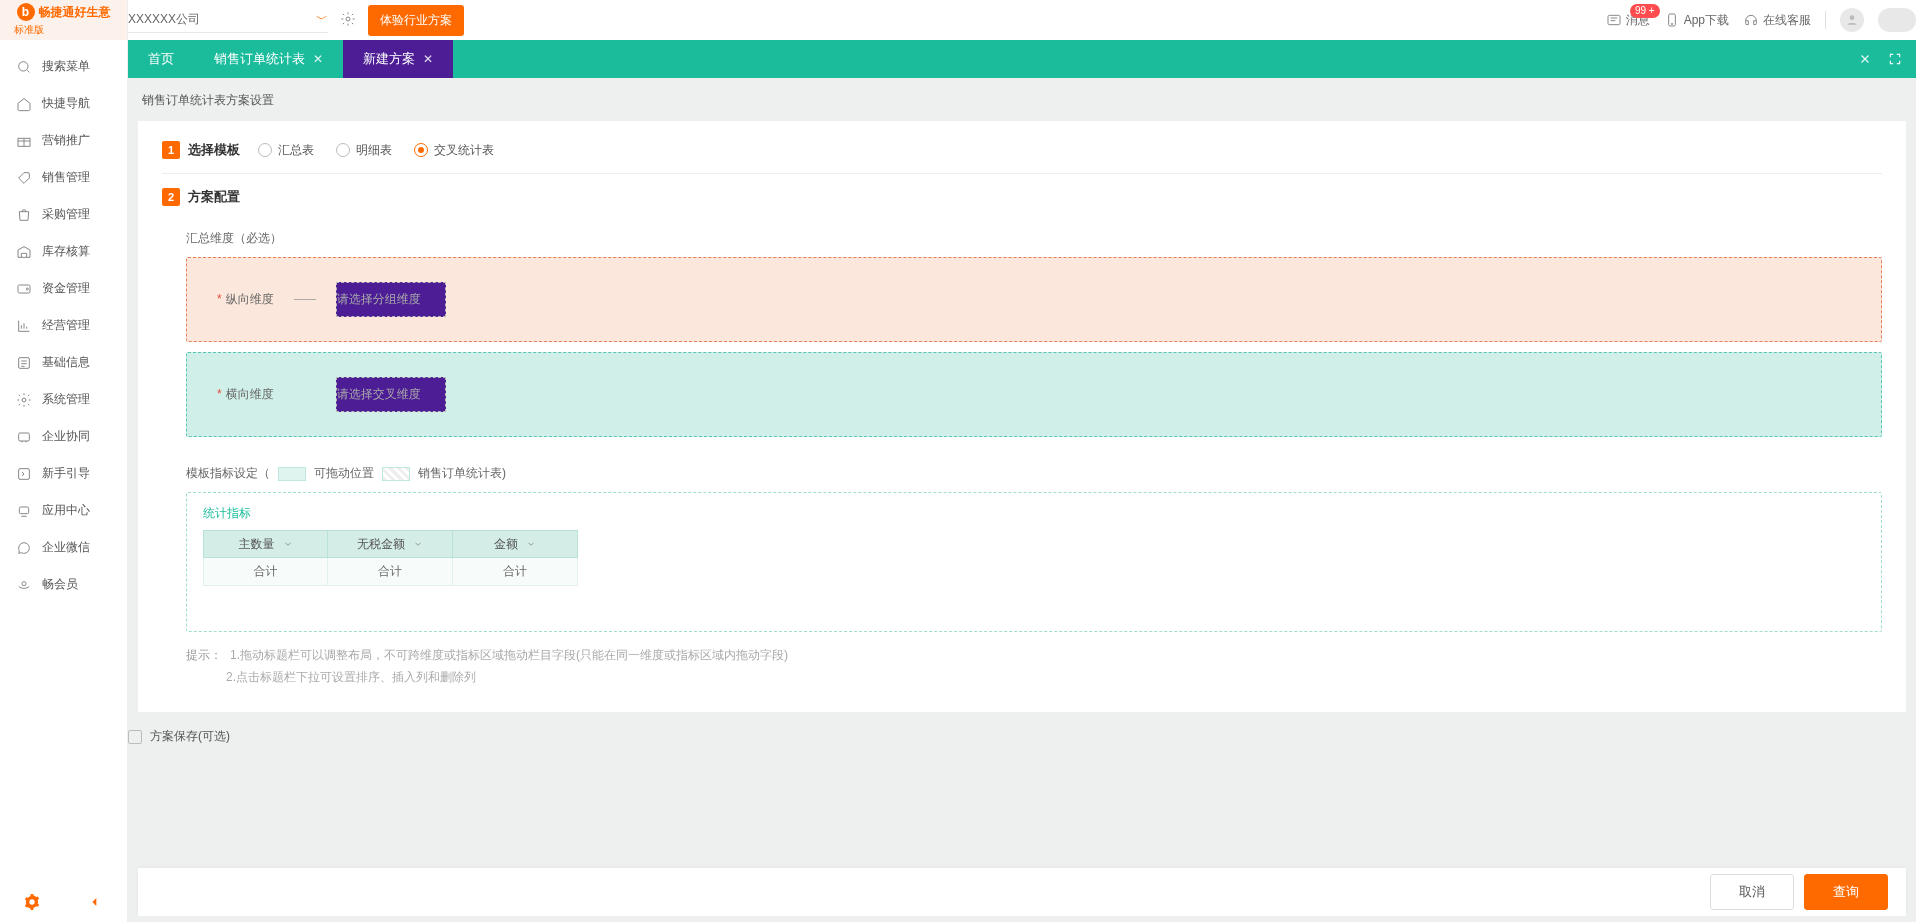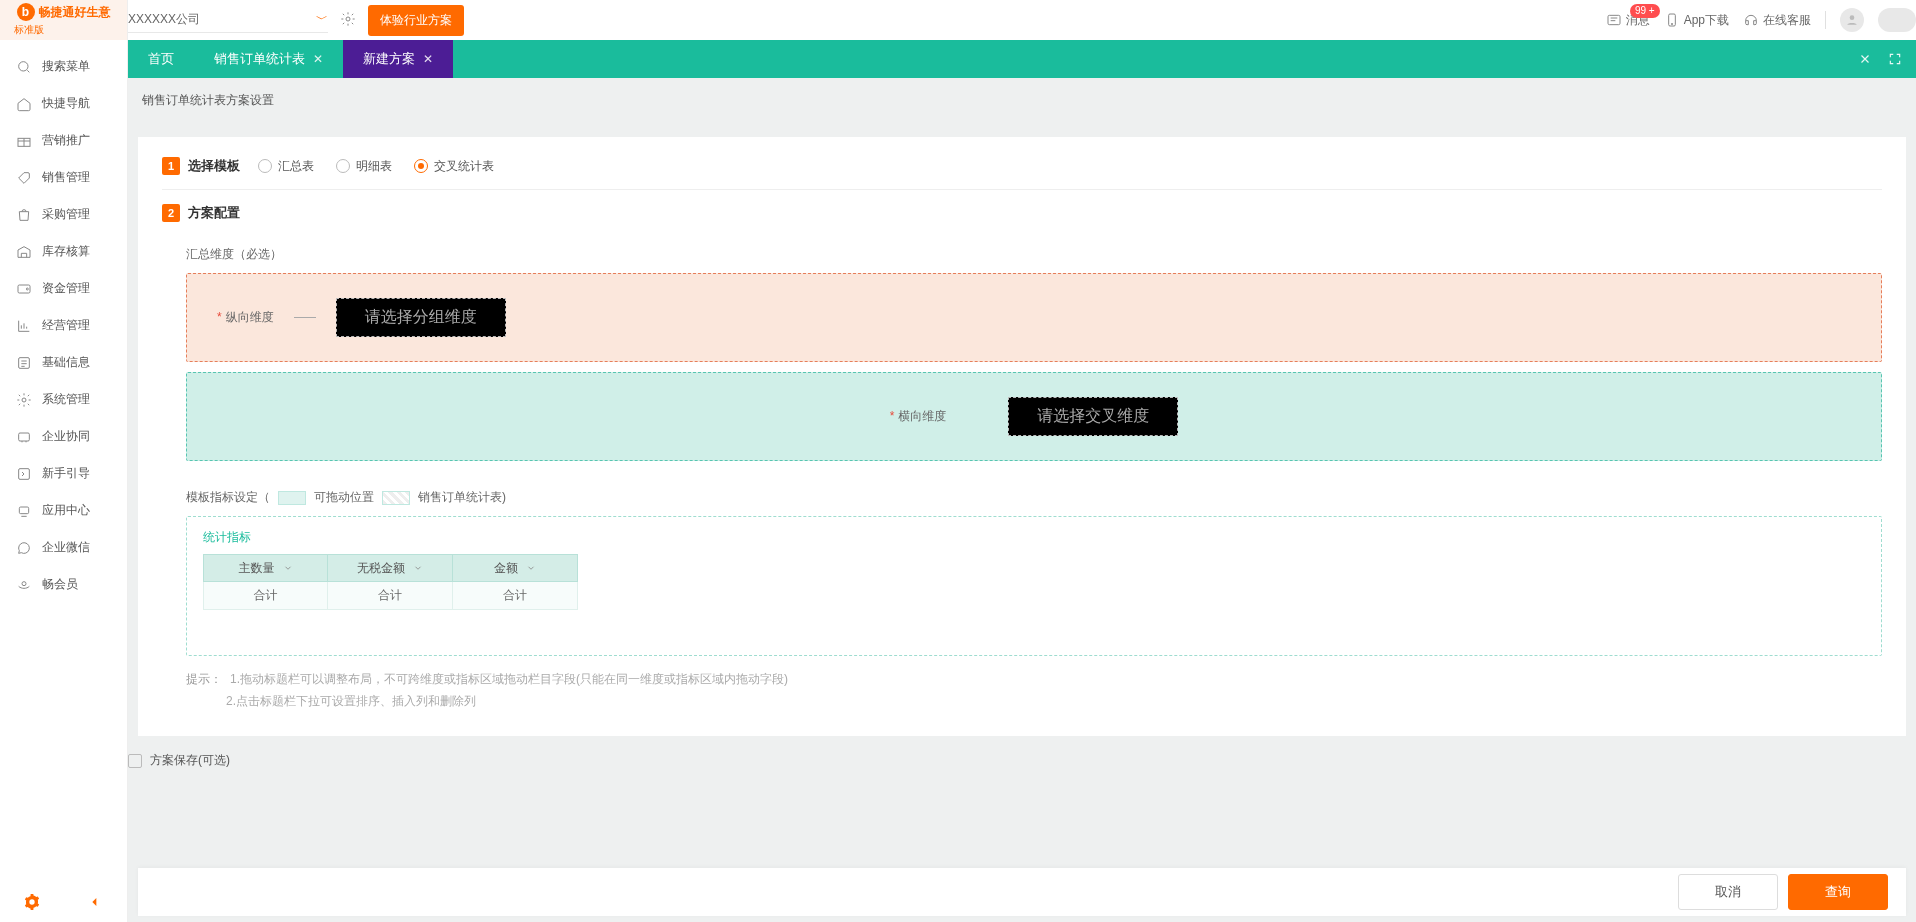--- a/index.html
+++ b/index.html
@@ -45,44 +45,44 @@
     .tabbar { height: 38px; background: #1abc9c; display: flex; align-items: stretch; color: #fff; }
     .tab { padding: 0 20px; display: flex; align-items: center; gap: 8px; cursor: pointer; font-size: 13px; position: relative; }
     .tab.active { background: #4c1d95; }
     .tab .close { font-size: 12px; opacity: .85; }
     .tabbar-spacer { flex: 1; }
     .tabbar-right { display: flex; align-items: center; gap: 8px; padding-right: 10px; }
     .tabbar-right span { cursor: pointer; opacity: .9; padding: 4px; display: flex; align-items: center; justify-content: center; }
     .tabbar-right svg { width: 14px; height: 14px; stroke: #fff; fill: none; stroke-width: 2; }
 
     
-    .breadcrumb { padding: 14px 14px 28px; font-size: 12px; color: #555; }
+    .breadcrumb { padding: 14px 14px 12px; font-size: 12px; color: #555; }
     .panel { background: #fff; margin: 0 10px 0 10px; padding: 10px 24px 24px 24px; }
 
     .step { display: flex; align-items: center; gap: 8px; padding: 10px 0; }
     .step-num { width: 18px; height: 18px; background: #ff6a00; color: #fff; display: flex; align-items: center; justify-content: center; border-radius: 2px; font-size: 11px; font-weight: bold; }
     .step-title { font-weight: bold; color: #333; font-size: 13px; }
 
     .radio-group { display: flex; align-items: center; gap: 22px; margin-left: 10px; }
     .radio-item { display: flex; align-items: center; gap: 6px; cursor: pointer; color: #555; }
     .rdot { width: 14px; height: 14px; border-radius: 50%; border: 1px solid #bbb; display: inline-block; position: relative; }
     .rdot.checked { border-color: #ff6a00; }
     .rdot.checked::after { content: ''; position: absolute; inset: 3px; border-radius: 50%; background: #ff6a00; }
 
     .sep { height: 1px; background: #eee; margin: 4px 0 4px 0; }
 
     .config-block { margin-left: 24px; }
     .config-title { color: #666; font-size: 12px; padding: 14px 0 10px 0; }
 
     .dim-box { border: 1px dashed #e67e5a; background: #fbe7dc; border-radius: 2px; padding: 24px 30px; display: flex; align-items: center; gap: 20px; margin-bottom: 10px; }
-    .dim-box.teal { border-color: #57c5b1; background: #d0efe8; justify-content: center; }
+    .dim-box.teal { border-color: #57c5b1; background: #d0efe8; }
     .dim-label { color: #666; font-size: 12px; }
     .req { color: #e74c3c; margin-right: 4px; }
     .dim-line { width: 22px; height: 1px; background: #aaa; }
-    .dim-input { border: 1px dashed #bbb; background: #000000; padding: 8px 28px; color: #aaa; min-width: 110px; display: inline-block; cursor: pointer; font-size: 16px; }
+    .dim-input { border: 1px dashed #bbb; background: #4c1d95; padding: 8px 0; color: #aaa; min-width: 110px; display: inline-block; cursor: pointer; font-size: 12px; }
 
     .indicator-legend { display: flex; align-items: center; gap: 8px; color: #666; font-size: 12px; padding: 18px 0 10px; }
     .lg-swatch { width: 28px; height: 14px; border: 1px solid #bfe8e0; display: inline-block; }
     .lg-swatch.solid { background: #dff3ef; }
     .lg-swatch.hatch { background: repeating-linear-gradient(45deg,#eee,#eee 3px,#fff 3px,#fff 6px); }
 
     .indicator-panel { border: 1px dashed #9fddd0; border-radius: 2px; padding: 12px 16px 18px; min-height: 140px; }
     .ind-title { color: #1abc9c; font-size: 12px; margin-bottom: 8px; }
     .ind-table { display: flex; }
     .ind-col { width: 125px; }
@@ -92,21 +92,21 @@
     .ind-col + .ind-col .ind-head, .ind-col + .ind-col .ind-foot { border-left: none; }
 
     .hints { color: #aaa; font-size: 12px; line-height: 22px; padding: 12px 0 0 0; }
     .hints .lbl { color: #999; margin-right: 8px; }
 
     .save-row { display: flex; align-items: center; gap: 8px; padding: 16px 0; color: #555; font-size: 12px; }
     .chk { width: 14px; height: 14px; border: 1px solid #bbb; border-radius: 2px; display: inline-block; cursor: pointer; }
 
     
     .footer { height: 48px; background: #fff; display: flex; align-items: center; justify-content: flex-end; gap: 10px; padding: 0 18px; margin: 6px 10px 6px 10px; box-shadow: 0 -1px 4px rgba(0,0,0,.04); }
-    .btn { padding: 8px 36px; border-radius: 3px; font-size: 13px; cursor: pointer; border: 1px solid #ddd; background: #fff; color: #555; }
+    .btn { padding: 8px 28px; border-radius: 3px; font-size: 13px; cursor: pointer; border: 1px solid #ddd; background: #fff; color: #555; }
     .btn.orange { background: #ff6a00; color: #fff; border-color: #ff6a00; }
     .content-scroll { flex: 1; overflow: auto; display: flex; flex-direction: column; }
   </style>
 </head>
 <body>
 
 <div class="app">
   <aside class="sidebar">
     <div class="logo-area">
       <div class="logo-row">

